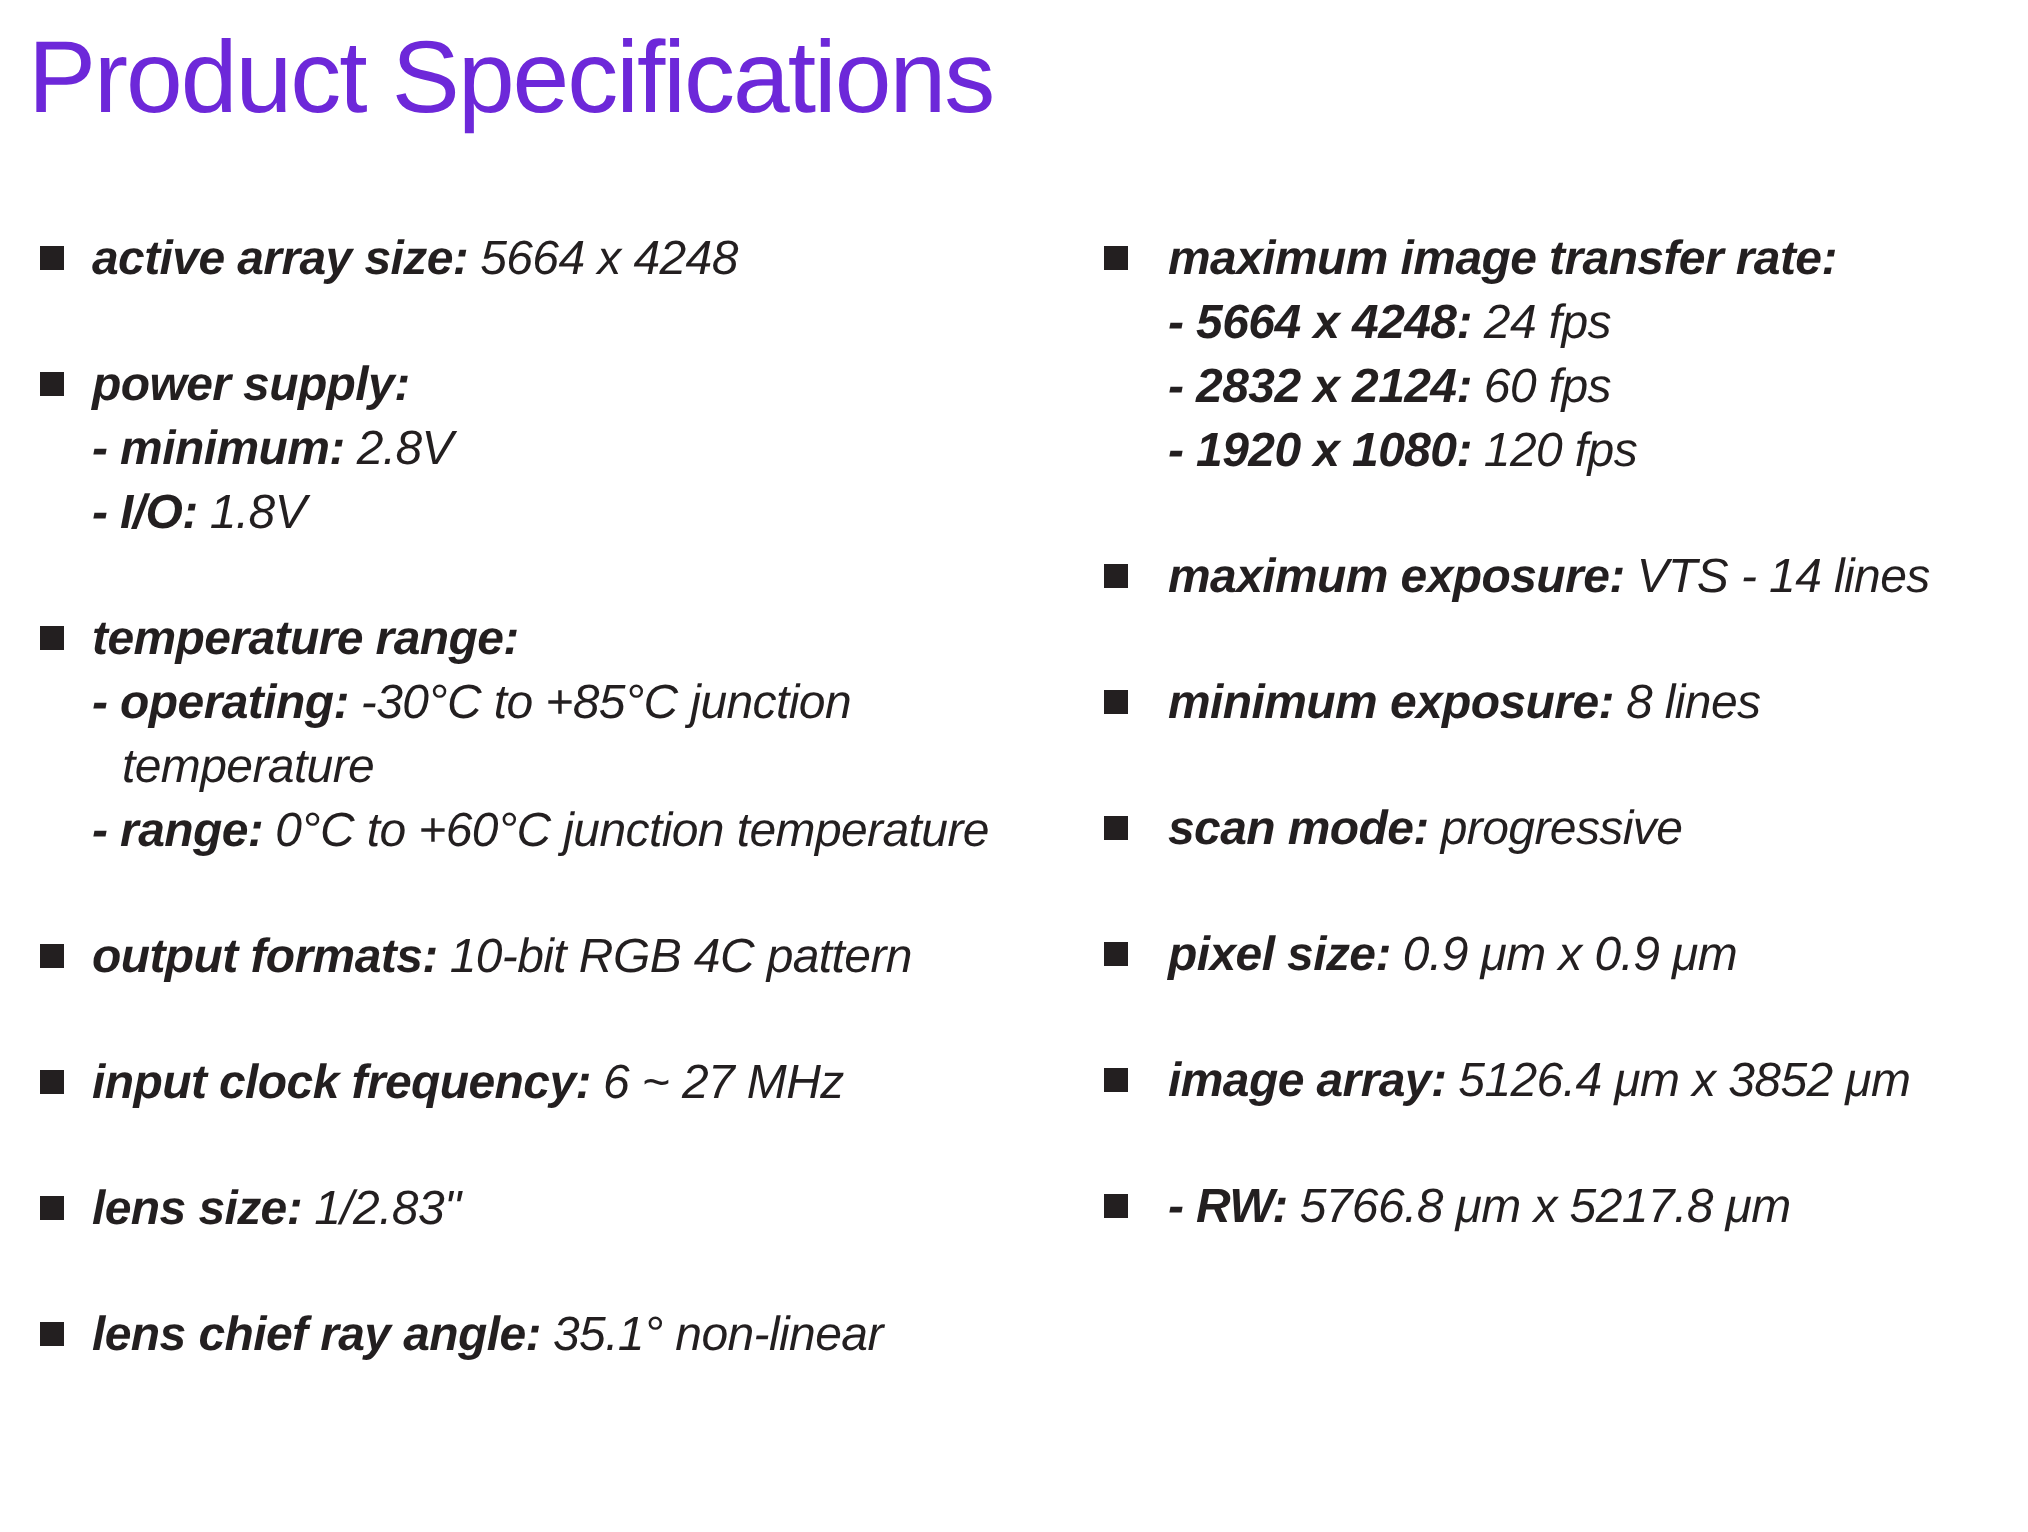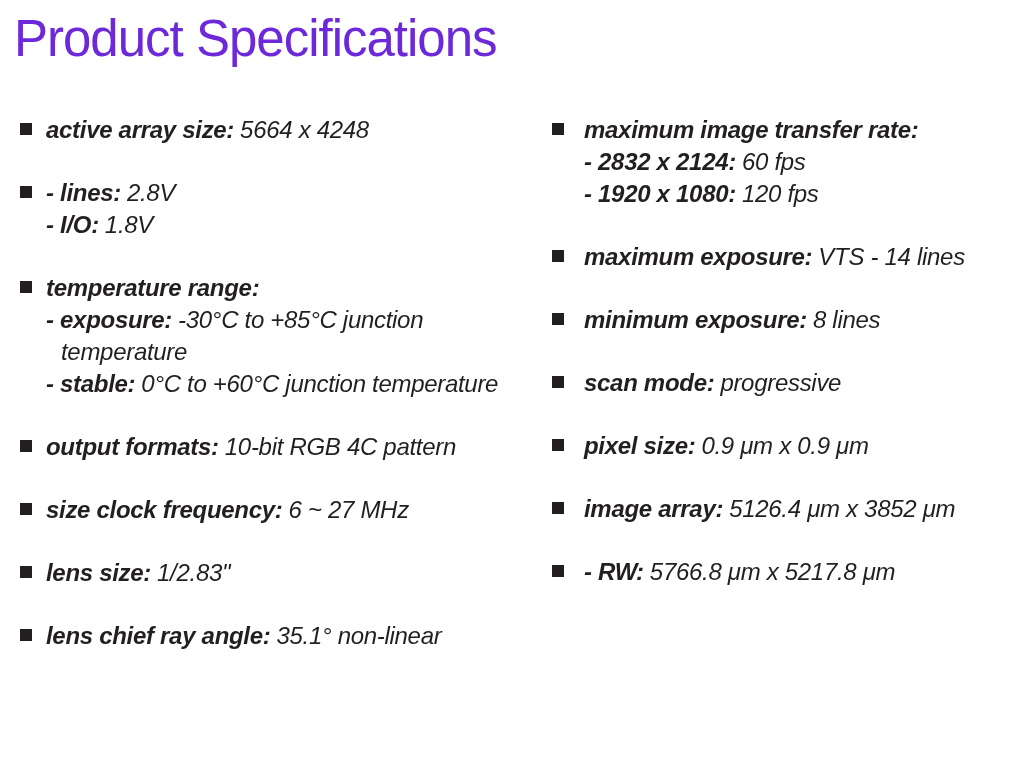--- a/index.html
+++ b/index.html
@@ -83,50 +83,52 @@
 <div class="page">
   <h1 class="page-title">Product Specifications</h1>
   <div class="columns">
     <div class="col col-left" id="col-left">
         <div class="spec-item">
           <span class="bullet"></span>
           <div><span class="spec-label">active array size:</span><span class="spec-value">5664 x 4248</span></div>
         </div>
         <div class="spec-item">
           <span class="bullet"></span>
-          <div class="sub"><span class="spec-label">- lines:</span><span class="spec-value">2.8V</span></div>
+          <div><span class="spec-label">power supply:</span></div>
+          <div class="sub"><span class="spec-label">- minimum:</span><span class="spec-value">2.8V</span></div>
           <div class="sub"><span class="spec-label">- I/O:</span><span class="spec-value">1.8V</span></div>
         </div>
         <div class="spec-item">
           <span class="bullet"></span>
           <div><span class="spec-label">temperature range:</span></div>
-          <div class="sub"><span class="spec-label">- exposure:</span><span class="spec-value">-30°C to +85°C junction temperature</span></div>
-          <div class="sub"><span class="spec-label">- stable:</span><span class="spec-value">0°C to +60°C junction temperature</span></div>
+          <div class="sub"><span class="spec-label">- operating:</span><span class="spec-value">-30°C to +85°C junction temperature</span></div>
+          <div class="sub"><span class="spec-label">- range:</span><span class="spec-value">0°C to +60°C junction temperature</span></div>
         </div>
         <div class="spec-item">
           <span class="bullet"></span>
           <div><span class="spec-label">output formats:</span><span class="spec-value">10-bit RGB 4C pattern</span></div>
         </div>
         <div class="spec-item">
           <span class="bullet"></span>
-          <div><span class="spec-label">size clock frequency:</span><span class="spec-value">6 ~ 27 MHz</span></div>
+          <div><span class="spec-label">input clock frequency:</span><span class="spec-value">6 ~ 27 MHz</span></div>
         </div>
         <div class="spec-item">
           <span class="bullet"></span>
           <div><span class="spec-label">lens size:</span><span class="spec-value">1/2.83"</span></div>
         </div>
         <div class="spec-item">
           <span class="bullet"></span>
           <div><span class="spec-label">lens chief ray angle:</span><span class="spec-value">35.1° non-linear</span></div>
         </div>
       </div>
     <div class="col col-right" id="col-right">
         <div class="spec-item">
           <span class="bullet"></span>
           <div><span class="spec-label">maximum image transfer rate:</span></div>
+          <div class="sub"><span class="spec-label">- 5664 x 4248:</span><span class="spec-value">24 fps</span></div>
           <div class="sub"><span class="spec-label">- 2832 x 2124:</span><span class="spec-value">60 fps</span></div>
           <div class="sub"><span class="spec-label">- 1920 x 1080:</span><span class="spec-value">120 fps</span></div>
         </div>
         <div class="spec-item">
           <span class="bullet"></span>
           <div><span class="spec-label">maximum exposure:</span><span class="spec-value">VTS - 14 lines</span></div>
         </div>
         <div class="spec-item">
           <span class="bullet"></span>
           <div><span class="spec-label">minimum exposure:</span><span class="spec-value">8 lines</span></div>

